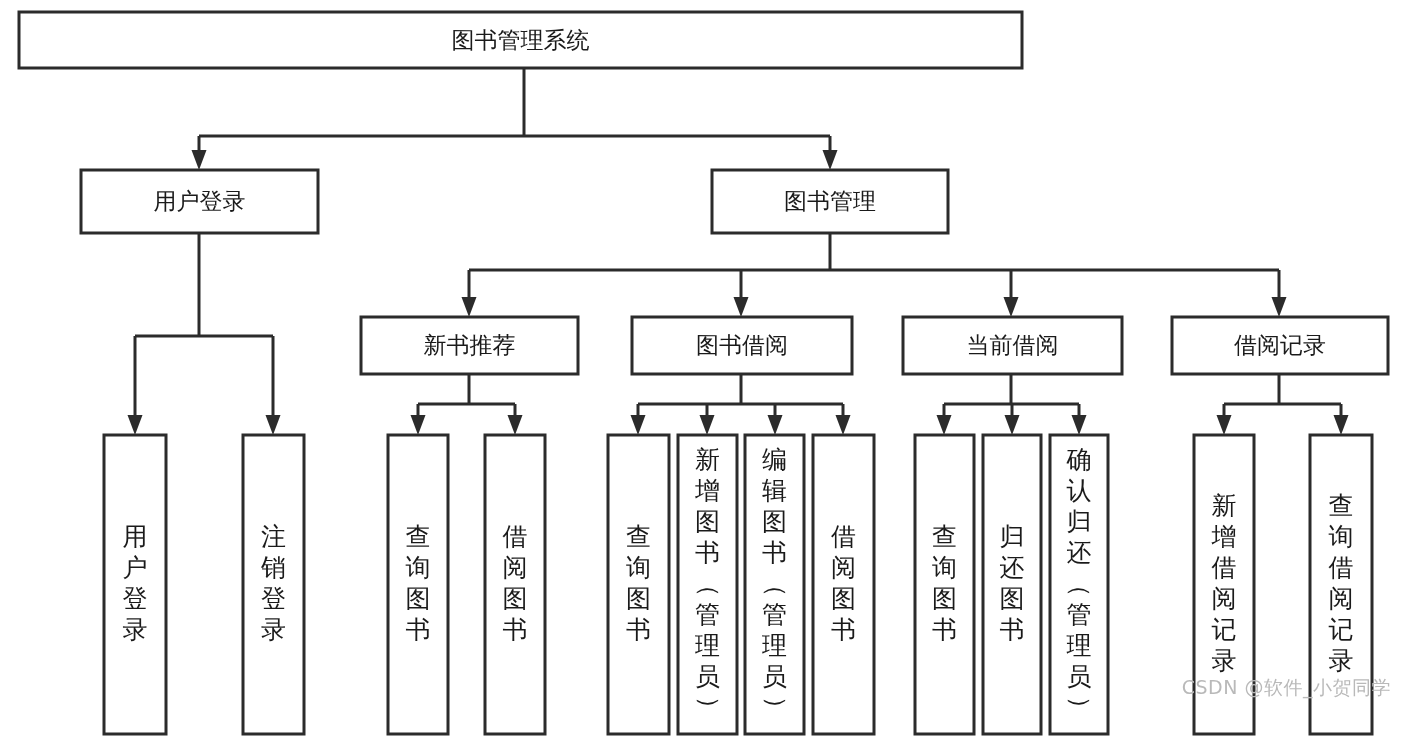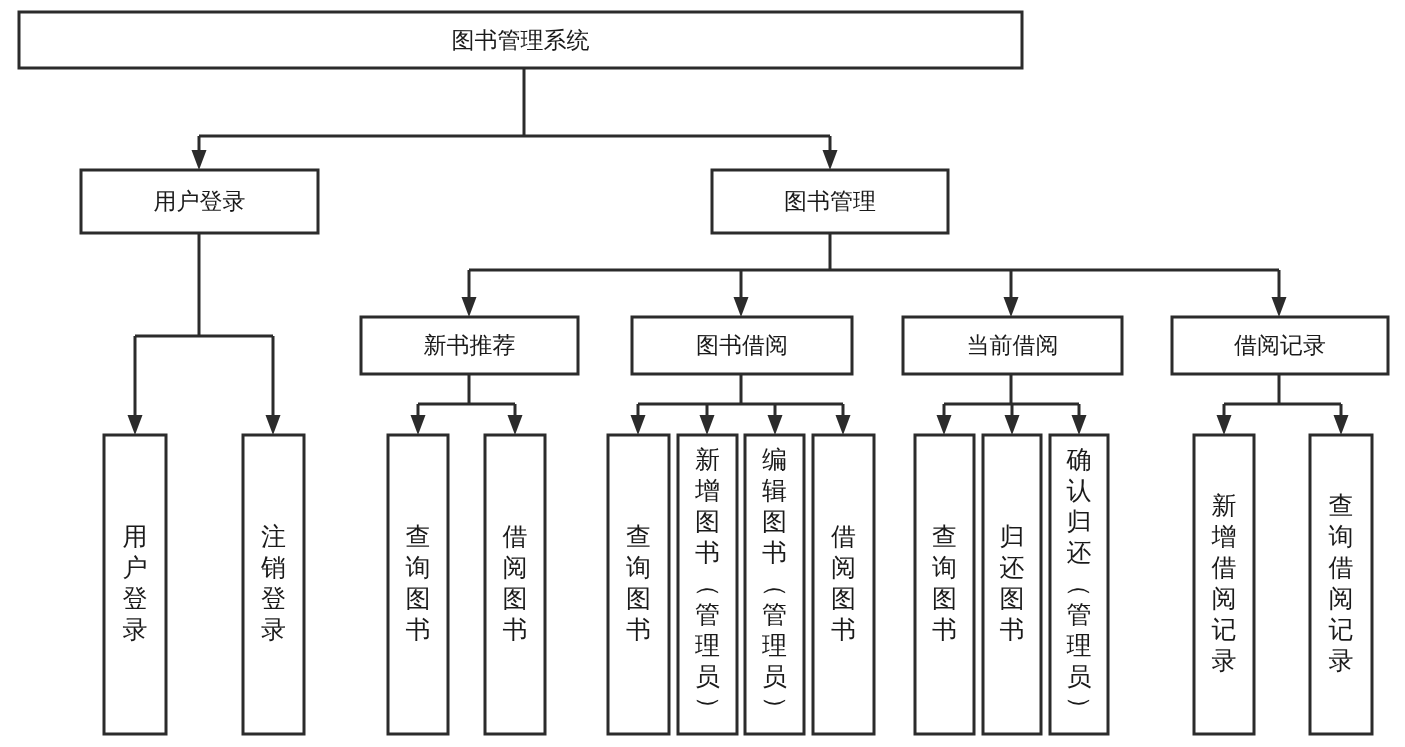--- a/index.html
+++ b/index.html
@@ -278,14 +278,15 @@
           <text class="leaf-char" x="1341" y="507">查</text>
           <text class="leaf-char" x="1341" y="538">询</text>
           <text class="leaf-char" x="1341" y="569">借</text>
           <text class="leaf-char" x="1341" y="600">阅</text>
           <text class="leaf-char" x="1341" y="631">记</text>
           <text class="leaf-char" x="1341" y="662">录</text>
         </g>
       </g>
     </svg>
 
+  <div id="watermark">CSDN @软件_小贺同学</div>
 
 </div>
 
 </body></html>

